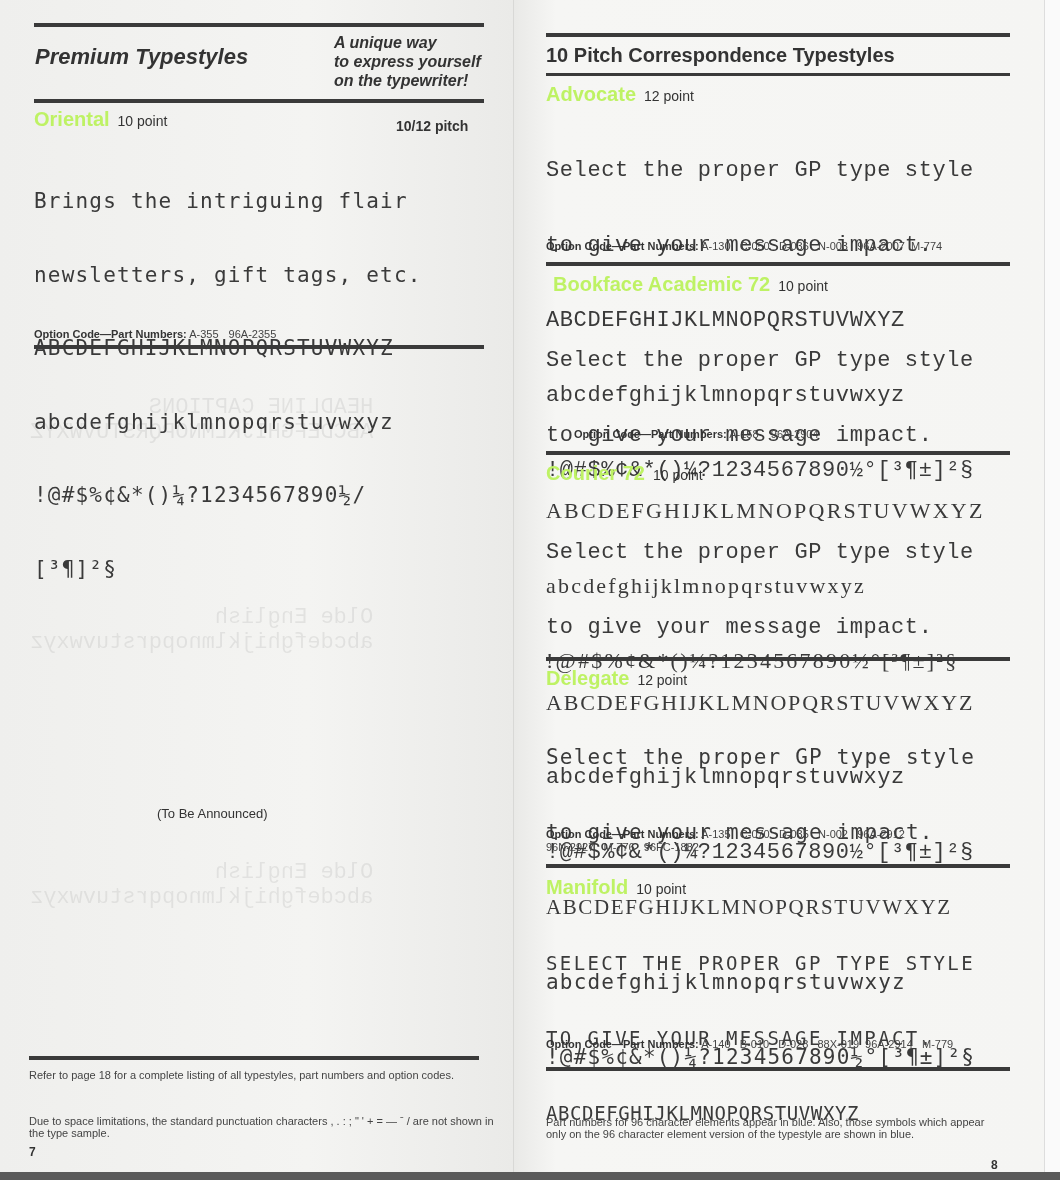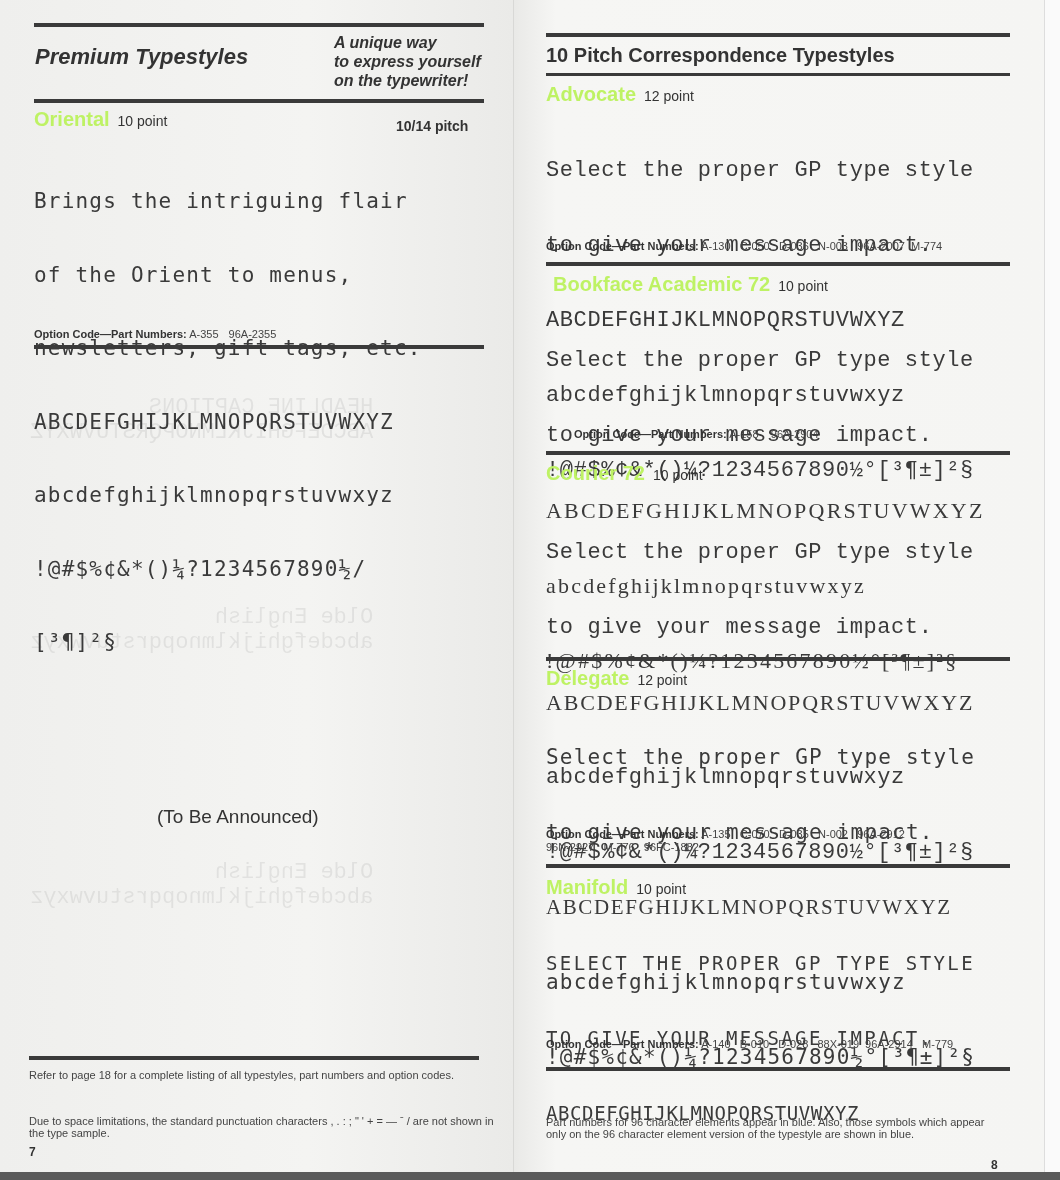--- a/index.html
+++ b/index.html
@@ -34,21 +34,21 @@
   .face-size { font-size: 14px; margin-left: 8px; color: #333; }
   .face-head { position: absolute; white-space: nowrap; }
   .pitch { position: absolute; left: 396px; top: 118px; font-size: 14px; font-weight: bold; color: #333; }
 
   .sample { position: absolute; white-space: pre; color: #3a3a3a; }
   .oriental { left: 34px; top: 140px; font-family: "DejaVu Sans Mono", monospace; font-size: 21px; line-height: 24.5px; letter-spacing: 1.2px; }
   .opt { position: absolute; font-size: 11px; color: #444; white-space: nowrap; line-height: 13px; }
   .opt b { color: #333; }
   .opt span { margin-right: 10px; }
 
-  .tba { position: absolute; left: 157px; top: 806px; font-size: 19px; color: #333; }
+  .tba { position: absolute; left: 157px; top: 806px; font-size: 13px; color: #333; }
 
   .note { position: absolute; font-size: 11px; line-height: 12px; color: #444; }
   .pagenum { position: absolute; font-size: 12px; font-weight: bold; color: #333; }
 
   
   .rp-title { position: absolute; left: 546px; top: 44px; font-size: 20px; font-weight: bold; color: #333; }
   .rsample { left: 546px; font-family: "Liberation Mono", monospace; font-size: 22px; line-height: 25px; letter-spacing: 0.6px; }
   .rsample.serif { font-family: "Liberation Mono", monospace; }
   .rsample.delegate { font-family: "DejaVu Sans Mono", monospace; font-size: 21px; letter-spacing: 1.2px; }
   .rsample.manifold { font-family: "DejaVu Sans Mono", monospace; font-size: 19px; letter-spacing: 2.4px; line-height: 25px; }
@@ -75,25 +75,24 @@
   <div class="lp-tagline">
     <div>A unique way</div>
     <div>to express yourself</div>
     <div>on the typewriter!</div>
   </div>
   <div class="rule" style="left:34px; top:99px; width:450px;"></div>
 
   <div class="face-head" style="left:34px; top:108px;">
     <span class="face-name">Oriental</span><span class="face-size">10 point</span>
   </div>
-  <div class="pitch">10/14 pitch</div>
+  <div class="pitch">10/12 pitch</div>
 
   <div class="sample oriental">
     <div>Brings the intriguing flair</div>
-    <div>of the Orient to menus,</div>
     <div>newsletters, gift tags, etc.</div>
     <div>ABCDEFGHIJKLMNOPQRSTUVWXYZ</div>
     <div>abcdefghijklmnopqrstuvwxyz</div>
     <div>!@#$%¢&amp;*()¼?1234567890½/</div>
     <div>[³¶]²§</div>
   </div>
   <div class="opt" style="left:34px; top:328px;">
     <b>Option Code—Part Numbers:</b>
     <span>A-355</span><span>96A-2355</span>
   </div>

